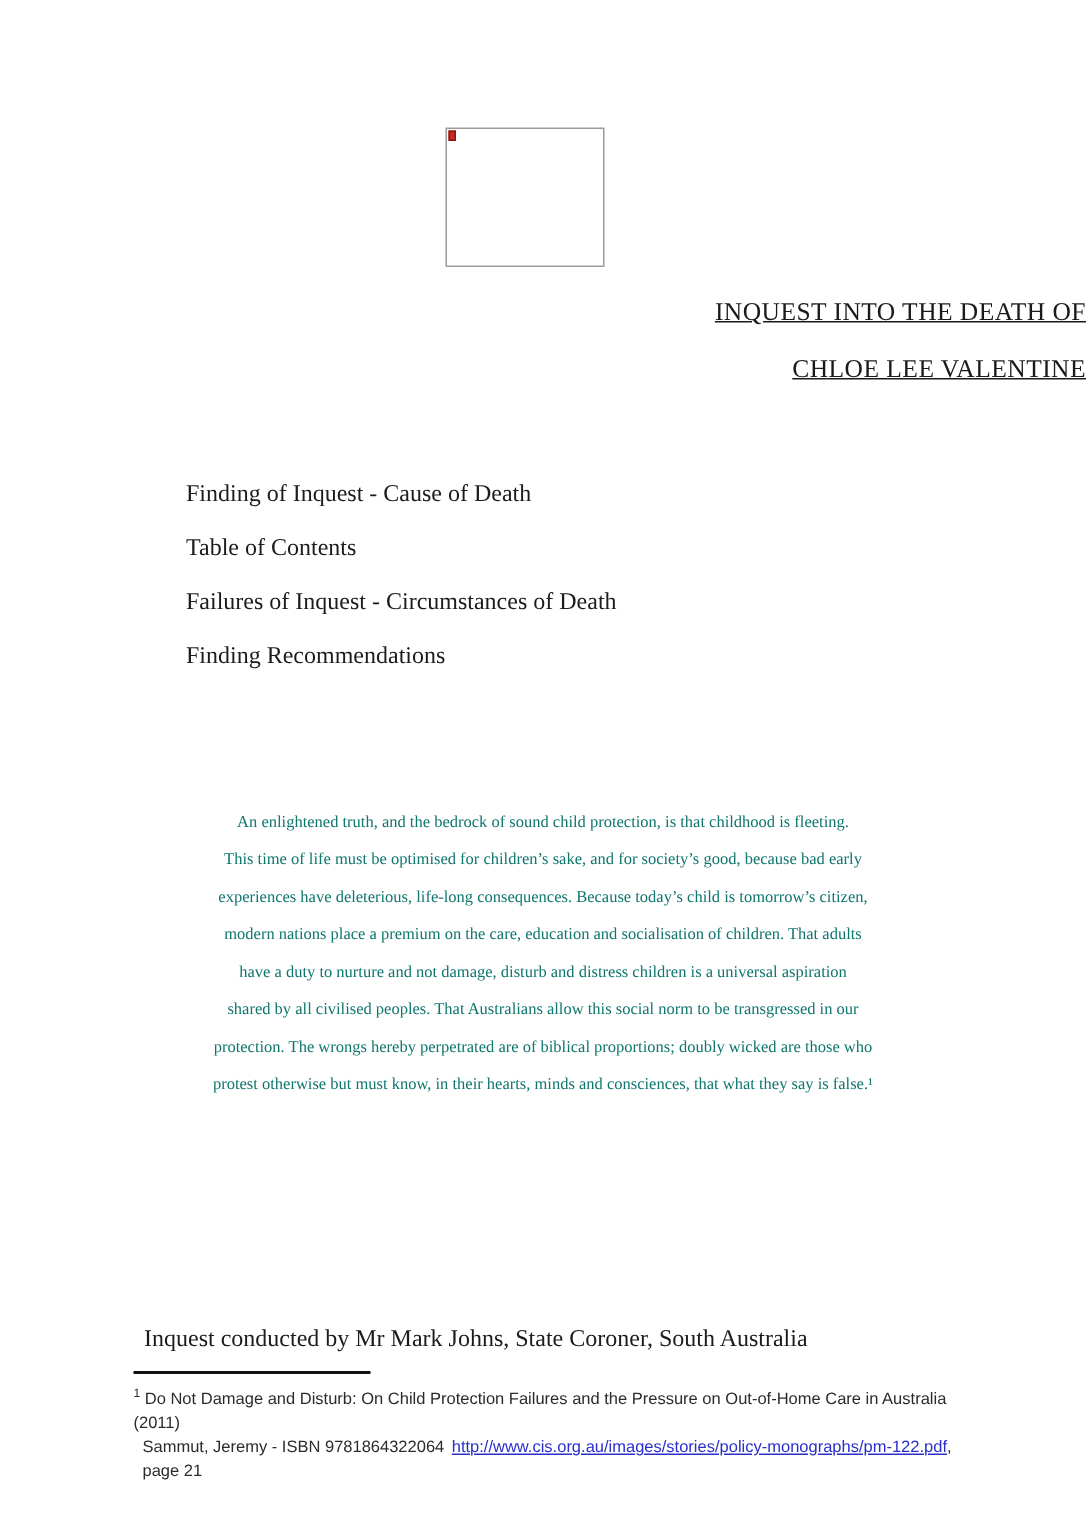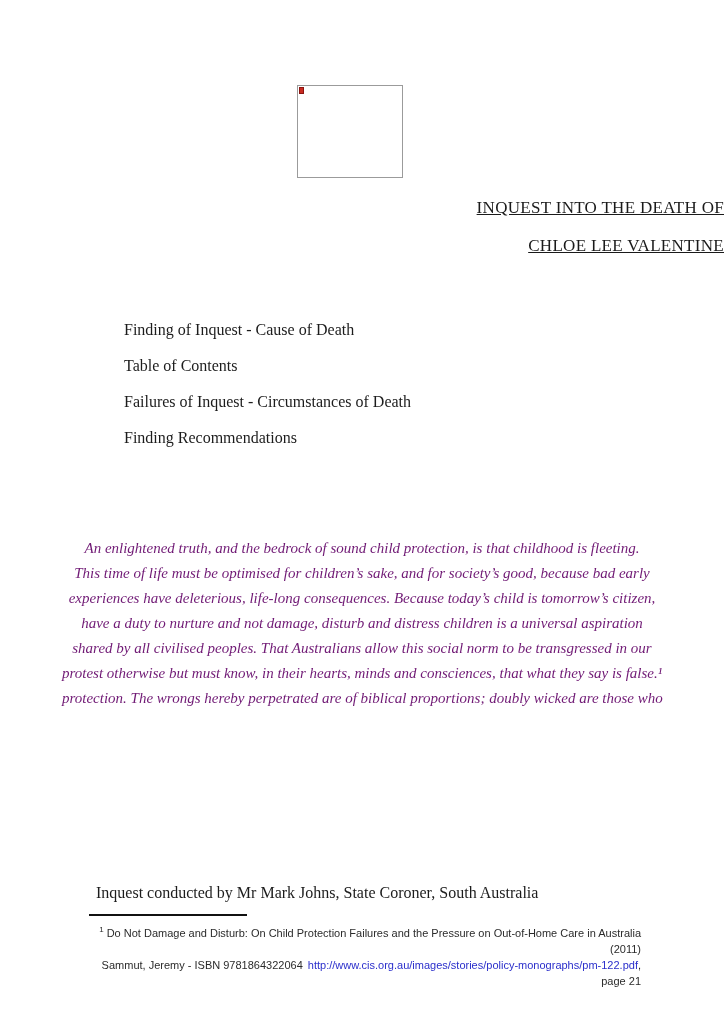--- a/index.html
+++ b/index.html
@@ -45,44 +45,45 @@
   .toc {
     position: absolute; left: 96px; top: 312px;
   }
   .toc-item {
     font-size: 16px; line-height: 36px; height: 36px;
     white-space: nowrap; color: #1c1c1c; margin-left: 28px;
   }
 
   .quote {
     position: absolute; left: 62px; top: 536px; width: 600px;
-    font-style: italic; font-size: 15px; line-height: 25px;
-    text-align: center; color: #701a75;
+    font-size: 11px; line-height: 25px;
+    text-align: center; color: #0f766e;
   }
   .quote-line { white-space: nowrap; }
 
   .attribution {
     position: absolute; left: 96px; top: 884px;
     font-size: 16px; white-space: nowrap; color: #1c1c1c;
   }
 
   .footnote-rule {
     position: absolute; left: 89px; top: 914px;
     width: 158px; height: 0;
     border-top: 2px solid #111111;
   }
 
   .footnote {
     position: absolute; left: 89px; top: 925px; width: 552px;
     font-family: "Liberation Sans", "DejaVu Sans", sans-serif;
-    font-size: 11px; line-height: 16px; color: #2b2b2b; text-align: right;
+    font-size: 11px; line-height: 16px; color: #2b2b2b;
   }
   .footnote sup { font-size: 8px; vertical-align: super; line-height: 0; }
   .fn-line2 { padding-left: 6px; }
   .fn-link {
+    text-decoration: underline;
     margin-left: 5px;
     cursor: pointer;
   }
 </style>
 </head>
 <body>
 
 <div class="page">
 
   <div class="broken-frame">
@@ -99,24 +100,25 @@
       <div class="toc-item">Finding of Inquest - Cause of Death</div>
       <div class="toc-item">Table of Contents</div>
       <div class="toc-item">Failures of Inquest - Circumstances of Death</div>
       <div class="toc-item">Finding Recommendations</div>
     </div>
 
   <div class="quote">
       <div class="quote-line">An enlightened truth, and the bedrock of sound child protection, is that childhood is fleeting.</div>
       <div class="quote-line">This time of life must be optimised for children’s sake, and for society’s good, because bad early</div>
       <div class="quote-line">experiences have deleterious, life-long consequences. Because today’s child is tomorrow’s citizen,</div>
+      <div class="quote-line">modern nations place a premium on the care, education and socialisation of children. That adults</div>
       <div class="quote-line">have a duty to nurture and not damage, disturb and distress children is a universal aspiration</div>
       <div class="quote-line">shared by all civilised peoples. That Australians allow this social norm to be transgressed in our</div>
+      <div class="quote-line">protection. The wrongs hereby perpetrated are of biblical proportions; doubly wicked are those who</div>
       <div class="quote-line">protest otherwise but must know, in their hearts, minds and consciences, that what they say is false.¹</div>
-      <div class="quote-line">protection. The wrongs hereby perpetrated are of biblical proportions; doubly wicked are those who</div>
     </div>
 
   <div class="attribution">Inquest conducted by Mr Mark Johns, State Coroner, South Australia</div>
 
   <div class="footnote-rule"></div>
 
   <div class="footnote">
     <div class="fn-line1"><sup>1</sup> <span>Do Not Damage and Disturb: On Child Protection Failures and the Pressure on Out-of-Home Care in Australia (2011)</span></div>
     <div class="fn-line2"><span>Sammut, Jeremy - ISBN 9781864322064</span><span class="fn-link" style="color: rgb(42, 46, 203);">http://www.cis.org.au/images/stories/policy-monographs/pm-122.pdf</span><span>, page 21</span></div>
   </div>

